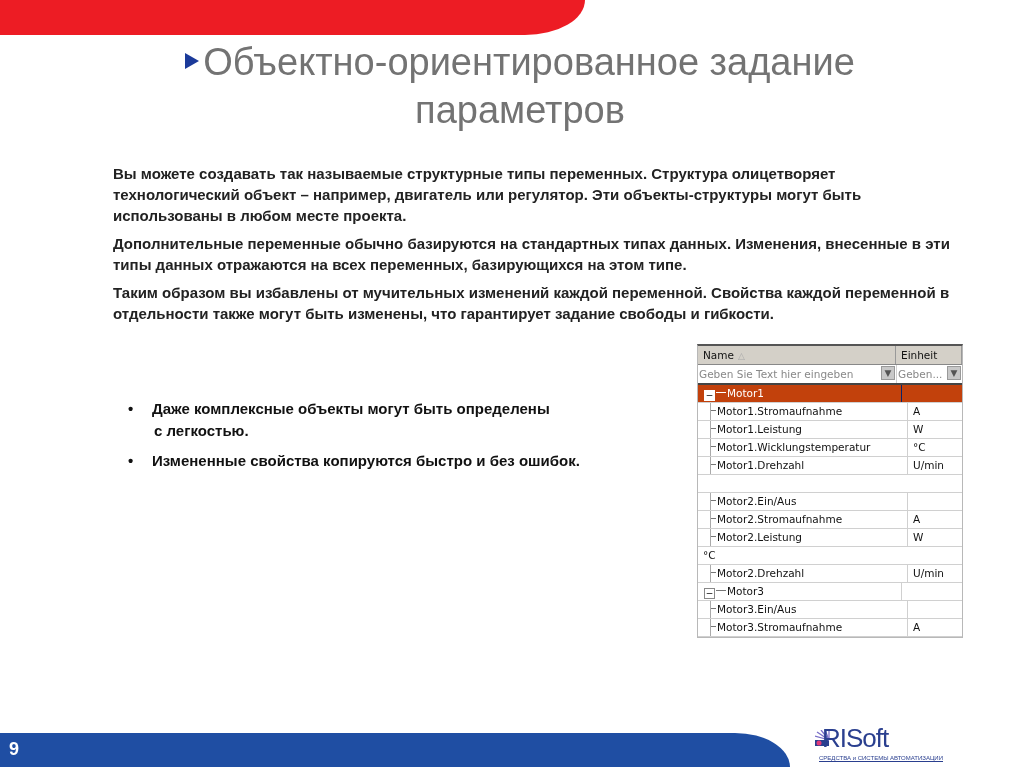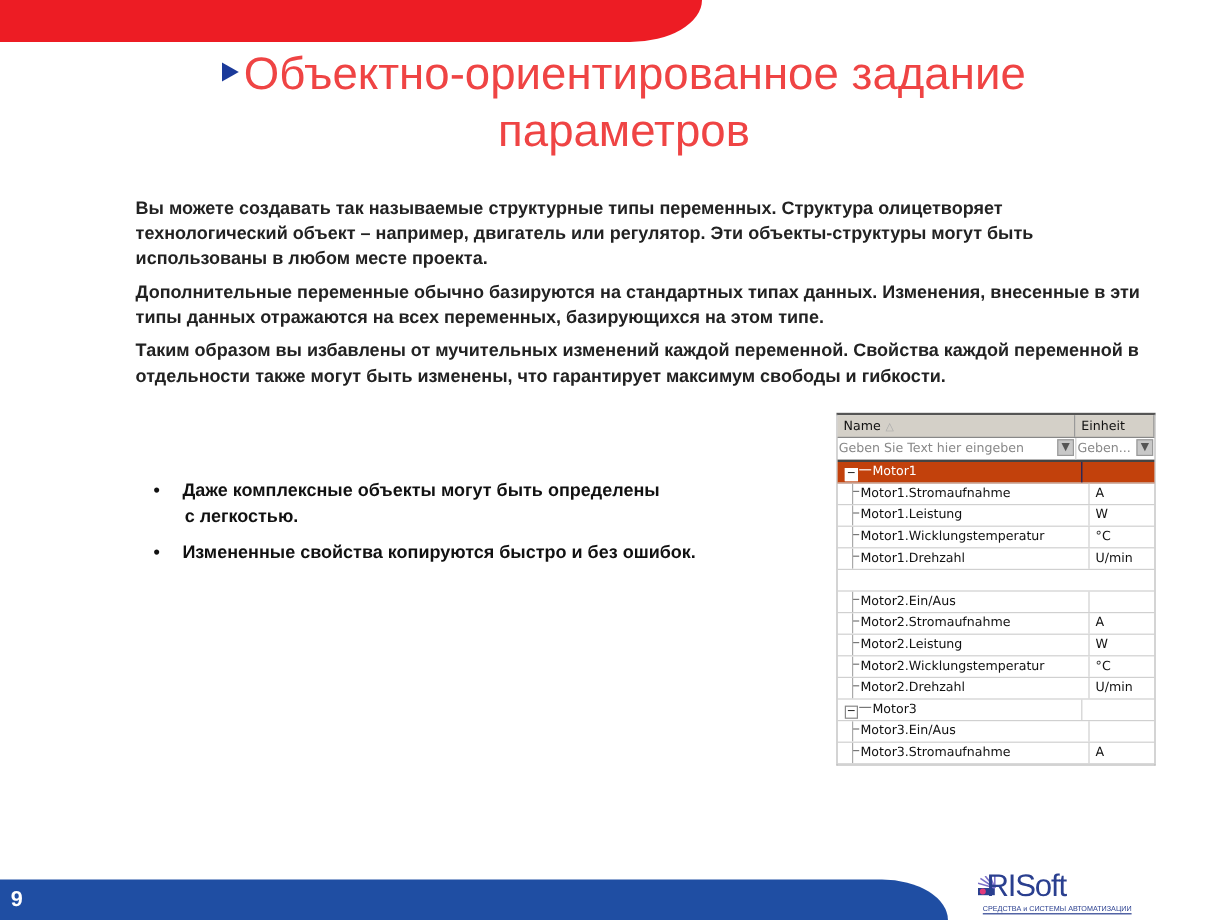--- a/index.html
+++ b/index.html
@@ -6,21 +6,21 @@
     body {
       width: 1024px; height: 767px; position: relative; overflow: hidden;
       background: #ffffff; font-family: "Liberation Sans", sans-serif; color: #000;
     }
     .top-banner {
       position: absolute; left: 0; top: 0; width: 585px; height: 35px;
       background: #ed1c24; border-bottom-right-radius: 60px 35px;
     }
     .title {
       position: absolute; left: 150px; top: 38px; width: 740px;
-      text-align: center; font-size: 38px; line-height: 48px; color: #ef4444;
+      text-align: center; font-size: 38px; line-height: 48px; color: #737373;
     }
     .title .arrow {
       display: inline-block; width: 0; height: 0;
       border-top: 8px solid transparent; border-bottom: 8px solid transparent;
       border-left: 14px solid #1b3a9a; margin-right: 4px; vertical-align: 6px;
     }
     .body-text {
       position: absolute; left: 113px; top: 163px; width: 840px;
       font-size: 15px; font-weight: bold; line-height: 21px; color: #222;
     }
@@ -93,21 +93,21 @@
 <div class="top-banner"></div>
 
 <div class="title">
   <span class="arrow"></span><span>Объектно-ориентированное задание</span><br>
   <span>параметров</span>
 </div>
 
 <div class="body-text">
   <p>Вы можете создавать так называемые структурные типы переменных. Структура олицетворяет технологический объект – например, двигатель или регулятор. Эти объекты-структуры могут быть использованы в любом месте проекта.</p>
   <p>Дополнительные переменные обычно базируются на стандартных типах данных. Изменения, внесенные в эти типы данных отражаются на всех переменных, базирующихся на этом типе.</p>
-  <p>Таким образом вы избавлены от мучительных изменений каждой переменной. Свойства каждой переменной в отдельности также могут быть изменены, что гарантирует максимум свободы и гибкости.</p>
+  <p>Таким образом вы избавлены от мучительных изменений каждой переменной. Свойства каждой переменной в отдельности также могут быть изменены, что гарантирует задание свободы и гибкости.</p>
 </div>
 
 <div class="bullets">
   <div class="bullet">
     <span>Даже комплексные объекты могут быть определены</span>
     <span class="cont">с легкостью.</span>
   </div>
   <div class="bullet">
     <span>Измененные свойства копируются быстро и без ошибок.</span>
   </div>
@@ -158,21 +158,20 @@
       </div>
       <div class="row child">
         <div class="c1"><span class="vline"></span><span class="tree-line"></span><span>Motor2.Stromaufnahme</span></div>
         <div class="c2">A</div>
       </div>
       <div class="row child">
         <div class="c1"><span class="vline"></span><span class="tree-line"></span><span>Motor2.Leistung</span></div>
         <div class="c2">W</div>
       </div>
       <div class="row child">
-        <div class="c1"><span class="vline"></span><span class="tree-line"></span><span>Motor2.Wicklungstemperatur</span></div>
         <div class="c2">°C</div>
       </div>
       <div class="row child">
         <div class="c1"><span class="vline"></span><span class="tree-line"></span><span>Motor2.Drehzahl</span></div>
         <div class="c2">U/min</div>
       </div>
       <div class="row group">
         <div class="c1"><span class="expander">−</span><span class="tree-line"></span><span>Motor3</span></div>
         <div class="c2"></div>
       </div>

